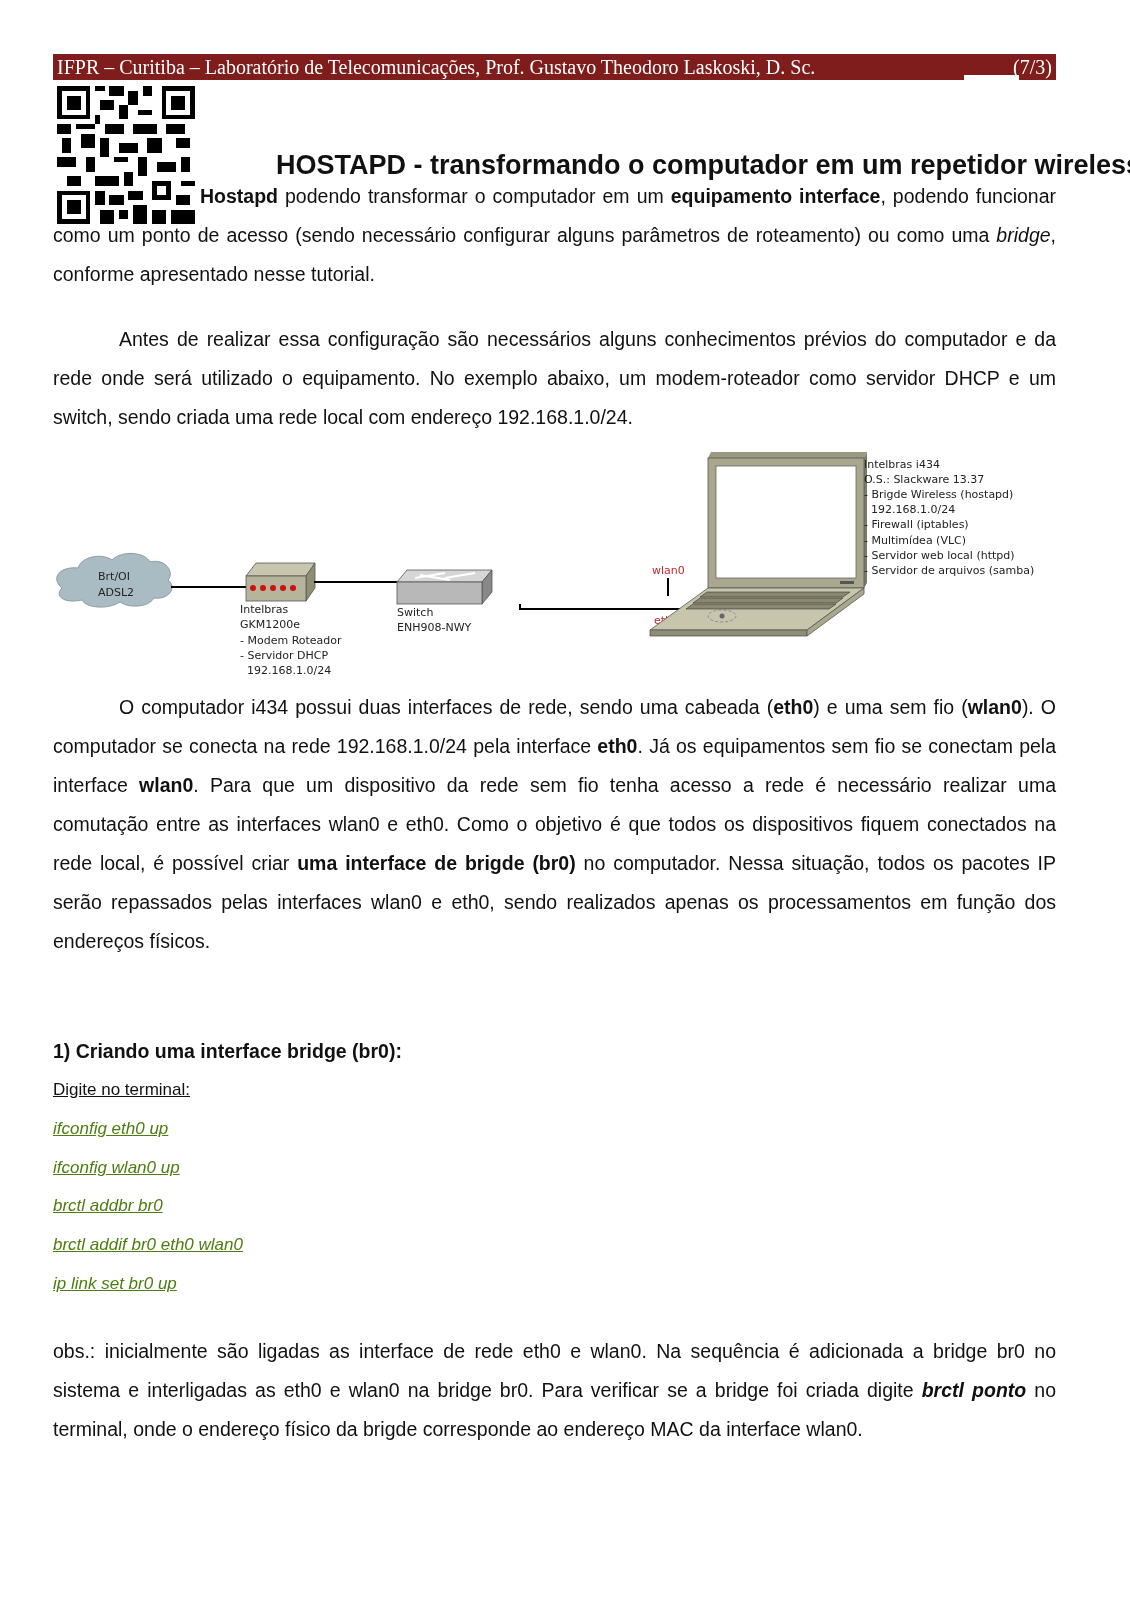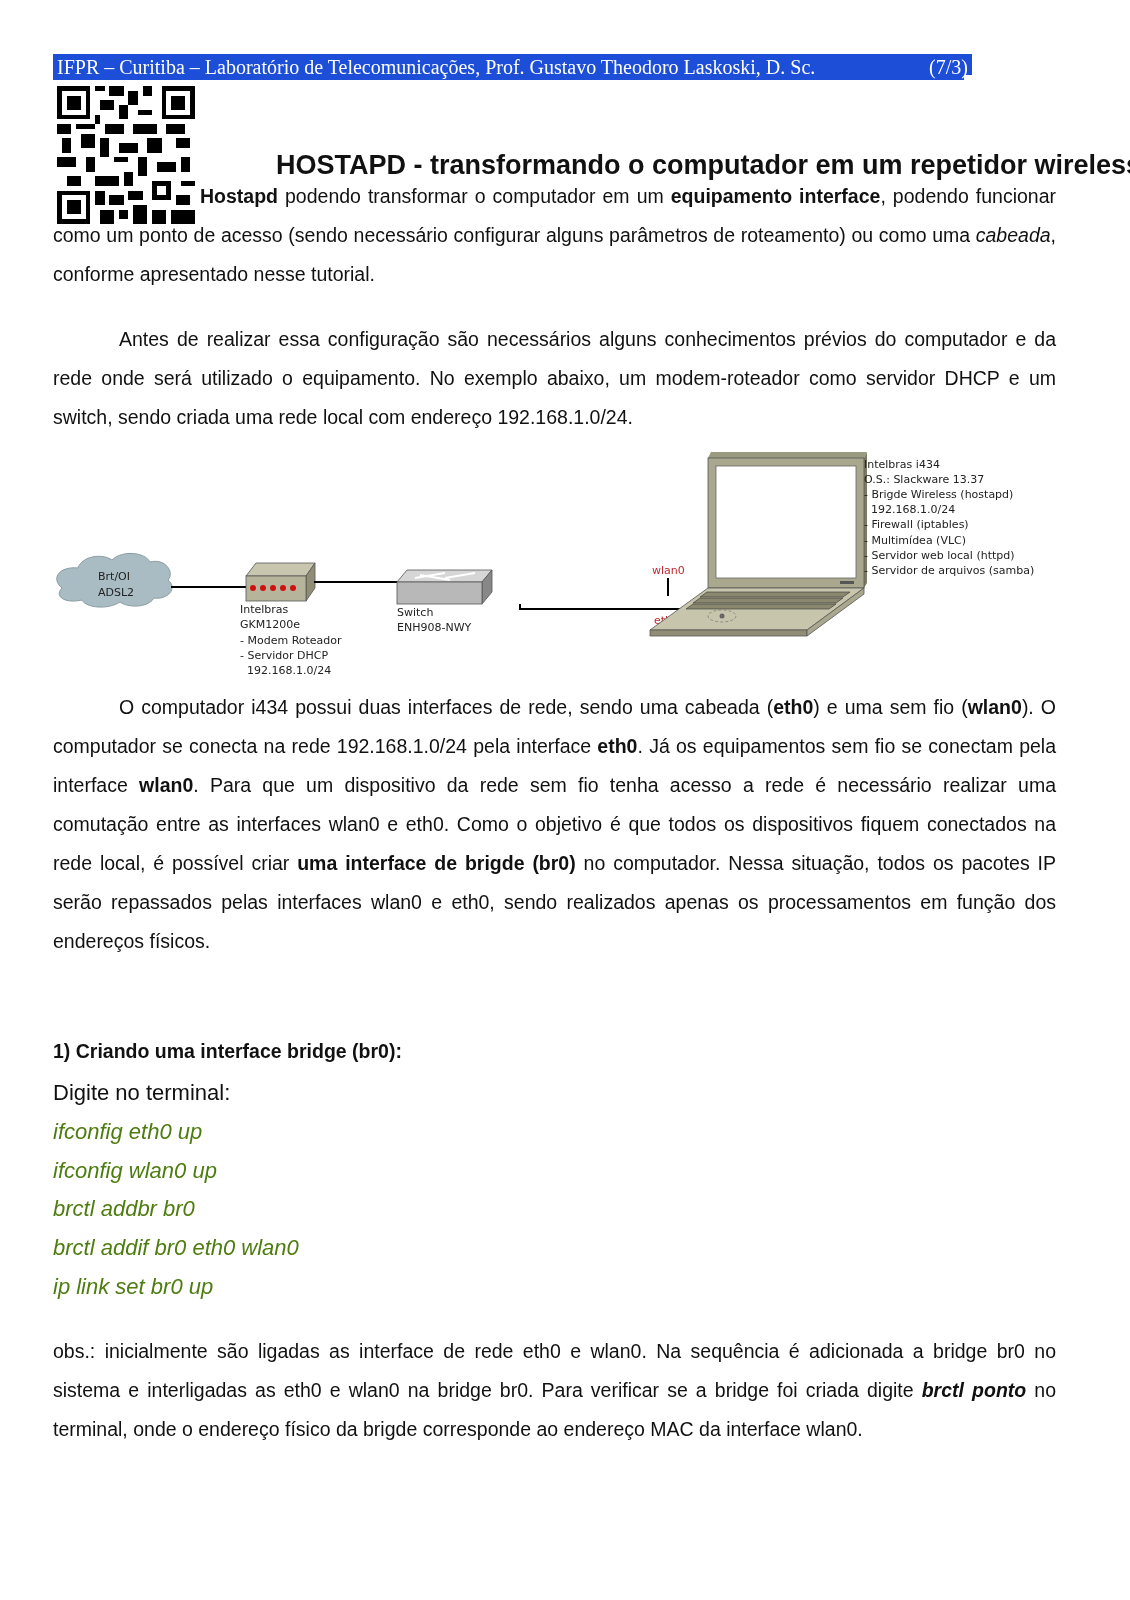--- a/index.html
+++ b/index.html
@@ -1,30 +1,30 @@
 <!DOCTYPE html>
 <html><head>
 <meta charset="utf-8">
 <style>
   html, body { margin: 0; padding: 0; background: #ffffff; }
   body { width: 1130px; height: 1600px; position: relative; overflow: hidden; font-family: "Liberation Sans", sans-serif; color: #111; }
-  .header-bar { position: absolute; left: 53px; top: 54px; width: 919px; height: 26px; background: #1d4ed8; color: #fff; font-family: "Liberation Serif", serif; font-size: 20px; line-height: 26px; }
+  .header-bar { position: absolute; left: 53px; top: 54px; width: 1003px; height: 26px; background: #7f1d1d; color: #fff; font-family: "Liberation Serif", serif; font-size: 20px; line-height: 26px; }
   .header-bar .hl { position: absolute; left: 4px; top: 0; white-space: nowrap; }
   .header-bar .hr { position: absolute; right: 4px; top: 0; }
   .header-bar .gap { position: absolute; left: 911px; top: 21px; width: 55px; height: 5px; background: #fff; }
   .qr { position: absolute; left: 56px; top: 86px; width: 140px; height: 138px; }
   .title { position: absolute; left: 276px; top: 108px; font-weight: bold; font-size: 27px; white-space: nowrap; margin-top: 42px; }
   .para { position: absolute; left: 53px; width: 1003px; font-size: 19.5px; line-height: 39px; text-align: justify; }
   .para b { font-weight: bold; }
   .indent { display: inline-block; width: 66px; }
   .qr-indent { display: inline-block; width: 147px; }
   .diagram { position: absolute; left: 50px; top: 448px; width: 1010px; height: 240px; }
   .diagram text { font-family: "DejaVu Sans", sans-serif; }
   .heading { position: absolute; left: 53px; top: 1040px; font-size: 19.5px; font-weight: bold; text-align: center; }
-  .line { position: absolute; left: 53px; font-size: 22px; white-space: nowrap; }
+  .line { position: absolute; left: 53px; font-size: 17px; white-space: nowrap; text-decoration: underline; }
   .cmd { color: #4d7c0f; font-style: italic; }
 </style>
 </head>
 <body>
 
 <div class="header-bar">
   <span class="hl">IFPR – Curitiba – Laboratório de Telecomunicações, Prof. Gustavo Theodoro Laskoski, D. Sc.</span>
   <span class="gap"></span>
   <span class="hr">(7/3)</span>
 </div>
@@ -80,21 +80,21 @@
       <rect x="13" y="26" width="2" height="2"></rect>
       <rect x="16" y="25" width="3" height="4"></rect>
       <rect x="20" y="26" width="3" height="3"></rect>
       <rect x="24" y="26" width="5" height="3"></rect>
   </g>
 </svg>
 
 <div class="title">HOSTAPD - transformando o computador em um repetidor wireless</div>
 
 <div class="para" style="top:177px;">
-  <span class="qr-indent"></span><b>Hostapd</b><span> podendo transformar o computador em um </span><b>equipamento interface</b><span>, podendo funcionar como um ponto de acesso (sendo necessário configurar alguns parâmetros de roteamento) ou como uma </span><i>cabeada</i><span>, conforme apresentado nesse tutorial.</span>
+  <span class="qr-indent"></span><b>Hostapd</b><span> podendo transformar o computador em um </span><b>equipamento interface</b><span>, podendo funcionar como um ponto de acesso (sendo necessário configurar alguns parâmetros de roteamento) ou como uma </span><i>bridge</i><span>, conforme apresentado nesse tutorial.</span>
 </div>
 
 <div class="para" style="top:320px;">
   <span class="indent"></span><span>Antes de realizar essa configuração são necessários alguns conhecimentos prévios do computador e da rede onde será utilizado o equipamento. No exemplo abaixo, um modem-roteador como servidor DHCP e um switch, sendo criada uma rede local com endereço 192.168.1.0/24.</span>
 </div>
 
 <svg class="diagram" viewBox="0 0 1010 240">
 
   <g>
     <path d="M12,140 C0,130 10,118 28,120 C32,108 52,105 62,112 C72,102 95,104 100,114 C115,110 125,124 118,132 C128,140 118,152 104,150 C98,160 78,160 70,154 C58,162 36,160 32,152 C14,156 4,148 12,140 Z" fill="#a9bcc3" stroke="#8a9ca3" stroke-width="1"></path>

